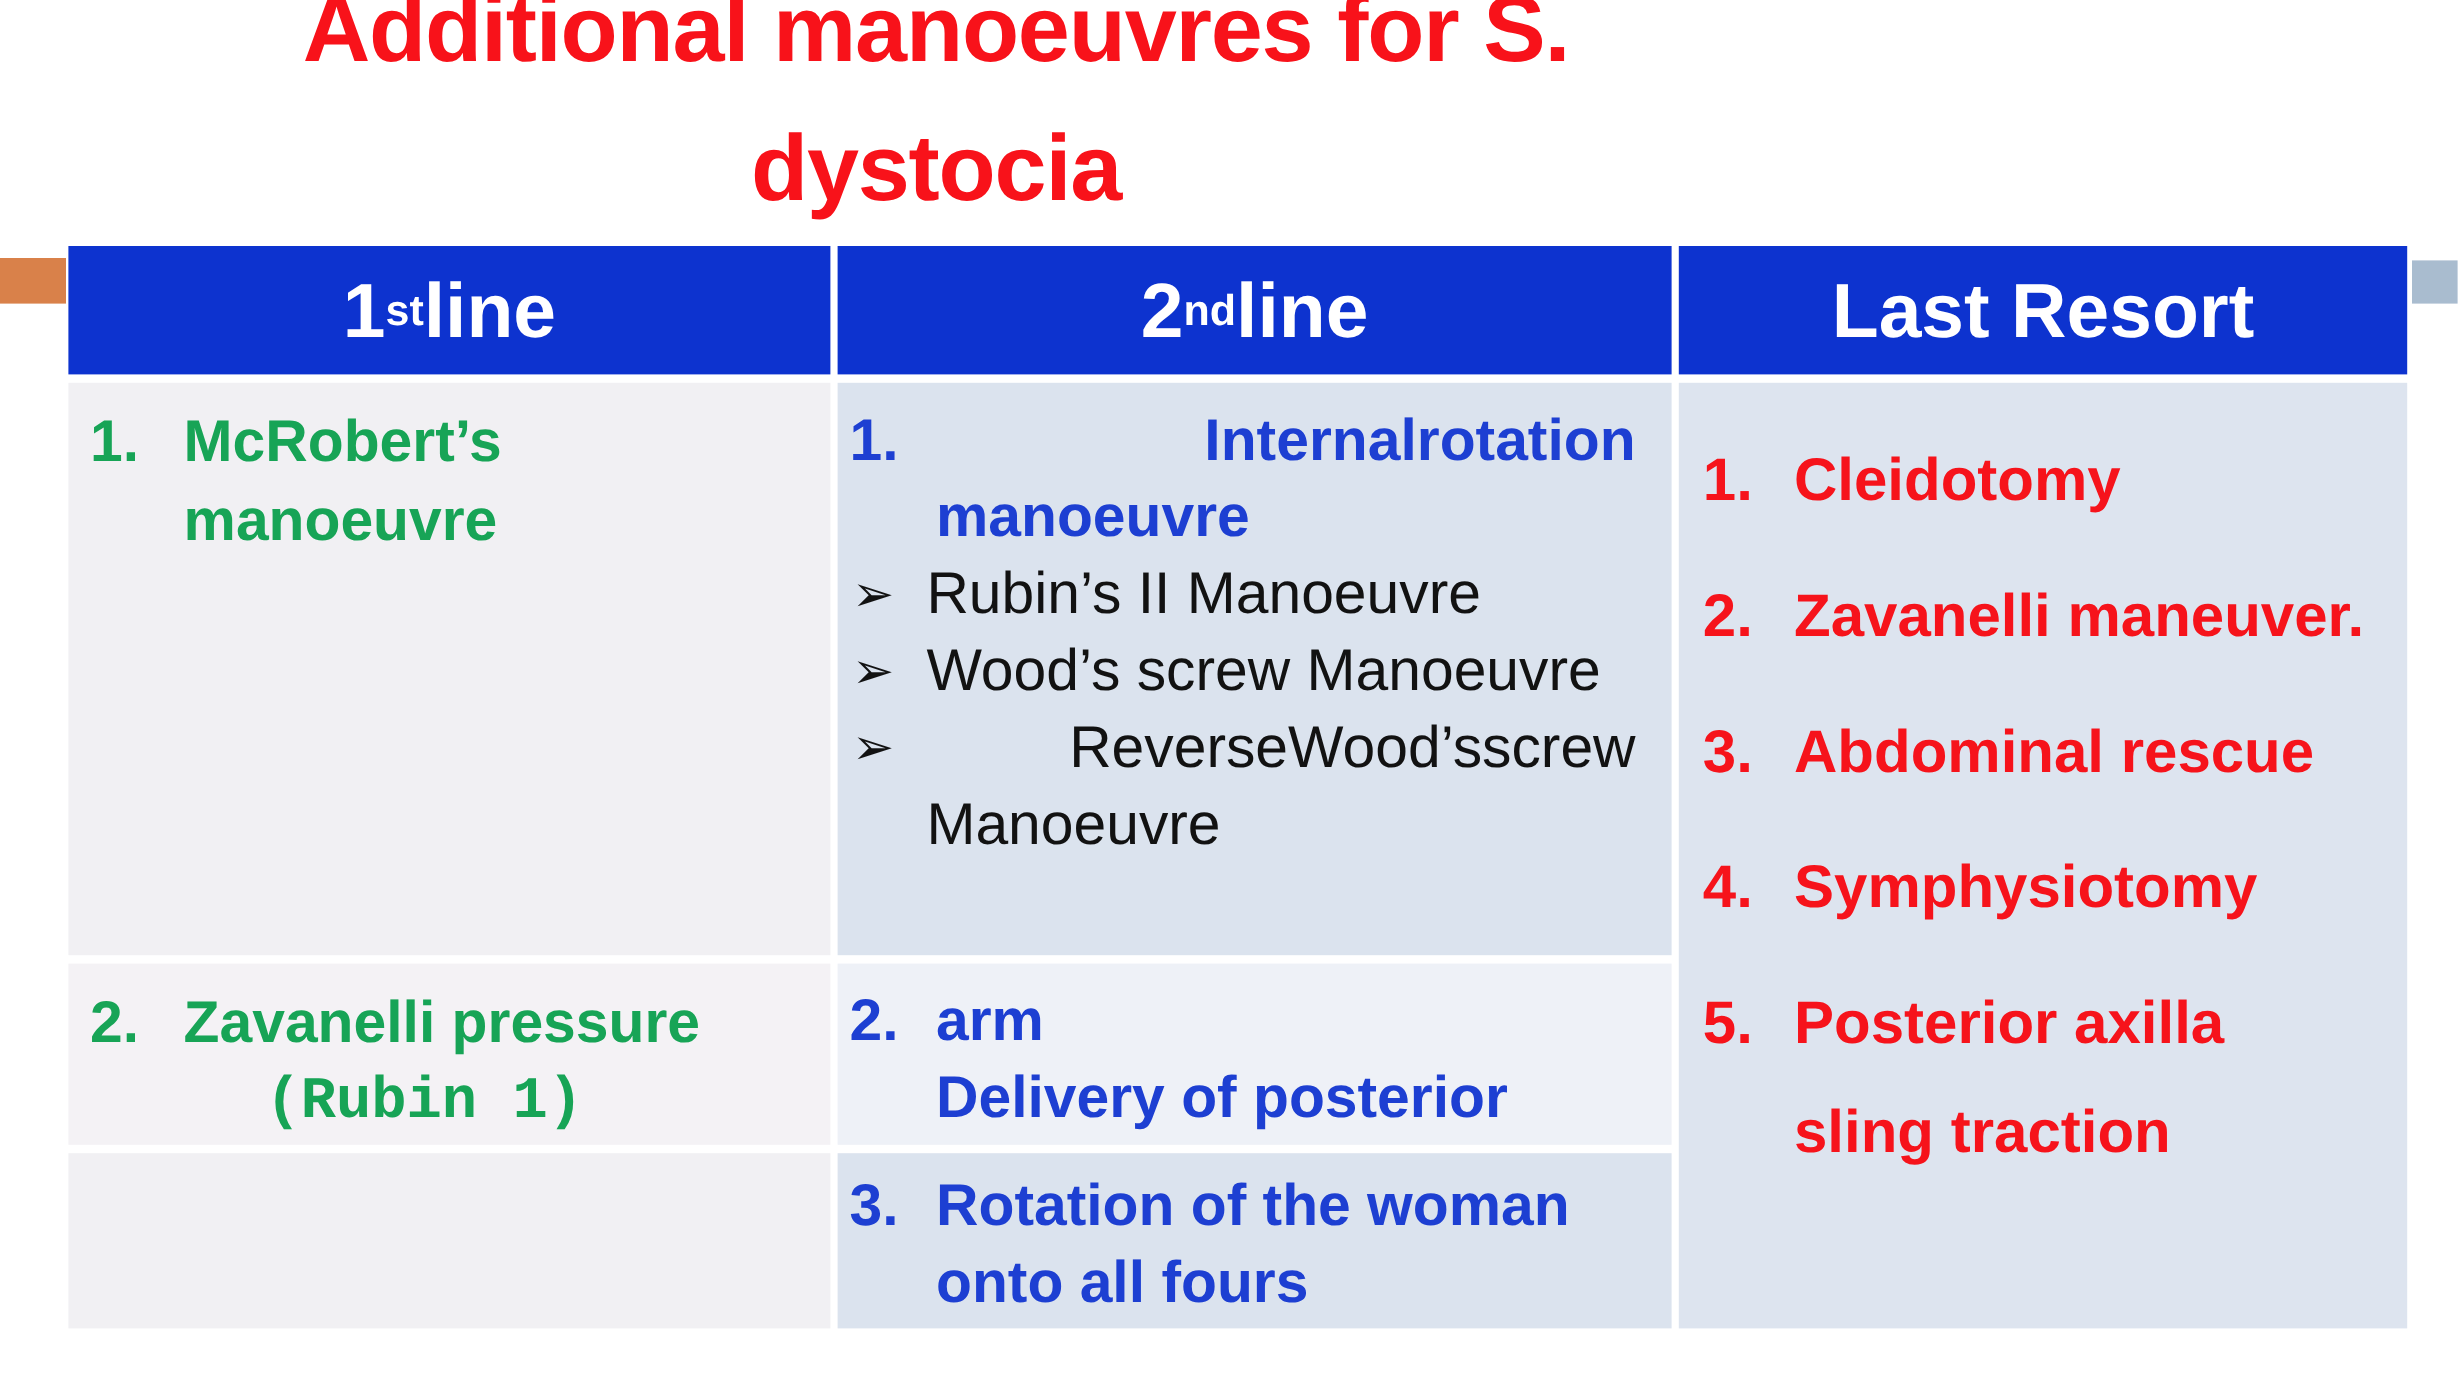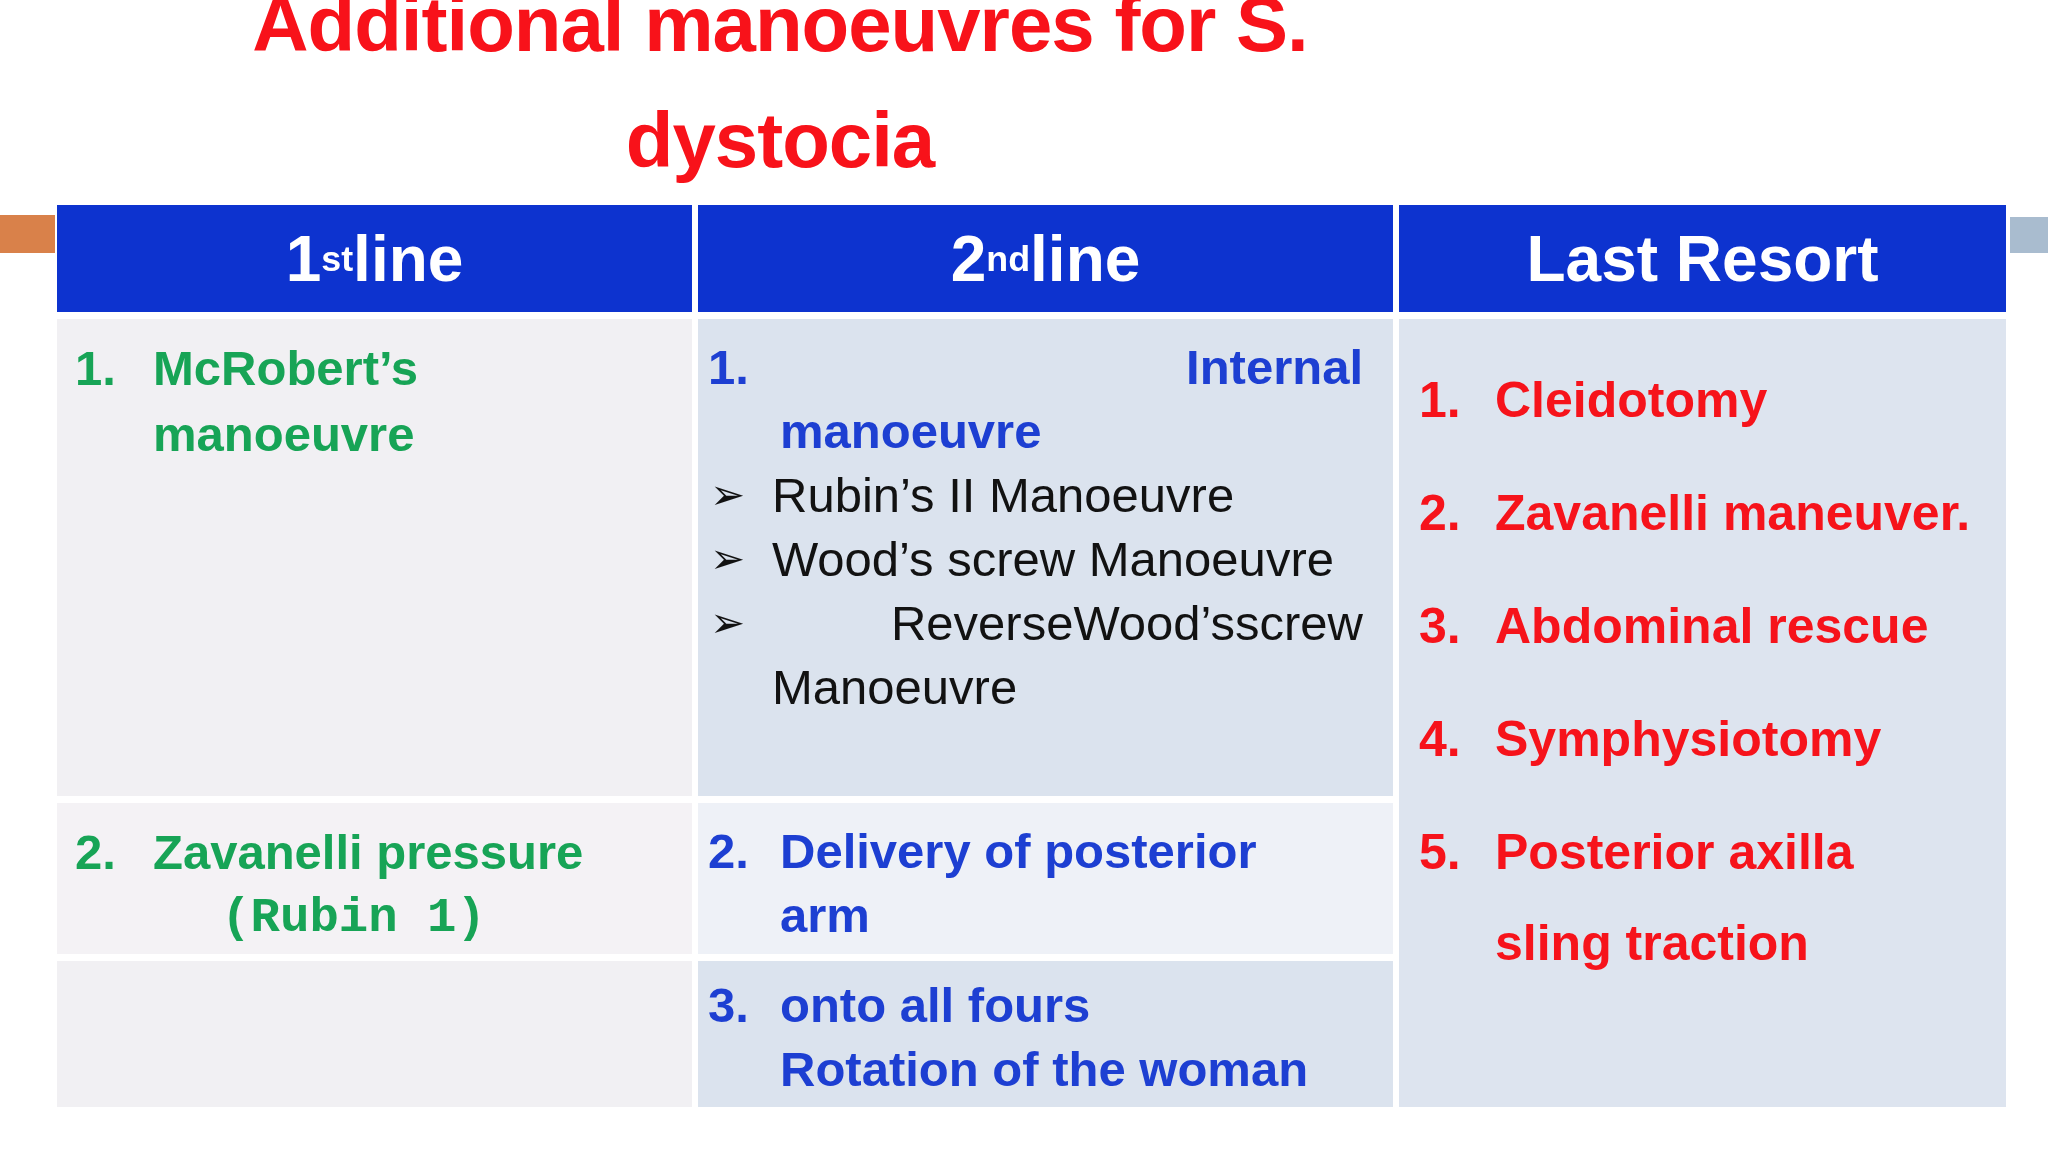--- a/index.html
+++ b/index.html
@@ -108,20 +108,21 @@
         </span>
       </div>
     </div>
 
     <div class="cell c2 col2cell">
       <div class="item blue">
         <span class="num">1.</span>
         <span class="txt">
           <div class="jrow">
             <span>Internal</span>
+            <span>rotation</span>
           </div>
           <div>manoeuvre</div>
         </span>
       </div>
       <div class="bullet">
         <span class="glyph">➢</span>
         <span class="txt">Rubin’s II Manoeuvre</span>
       </div>
       <div class="bullet">
         <span class="glyph">➢</span>
@@ -173,32 +174,32 @@
           <div>Zavanelli pressure</div>
           <div class="center-line">(Rubin 1)</div>
         </span>
       </div>
     </div>
 
     <div class="cell c2r2 col2cell">
       <div class="item blue">
         <span class="num">2.</span>
         <span class="txt">
+          <div>arm</div>
           <div>Delivery of posterior</div>
-          <div>arm</div>
         </span>
       </div>
     </div>
 
     <div class="cell c1"></div>
 
     <div class="cell c2 col2cell" style="padding-top:12px;">
       <div class="item blue">
         <span class="num">3.</span>
         <span class="txt">
+          <div>Rotation of the woman</div>
           <div>onto all fours</div>
-          <div>Rotation of the woman</div>
         </span>
       </div>
     </div>
 
   </div>
 </div>
 
 </body></html>

